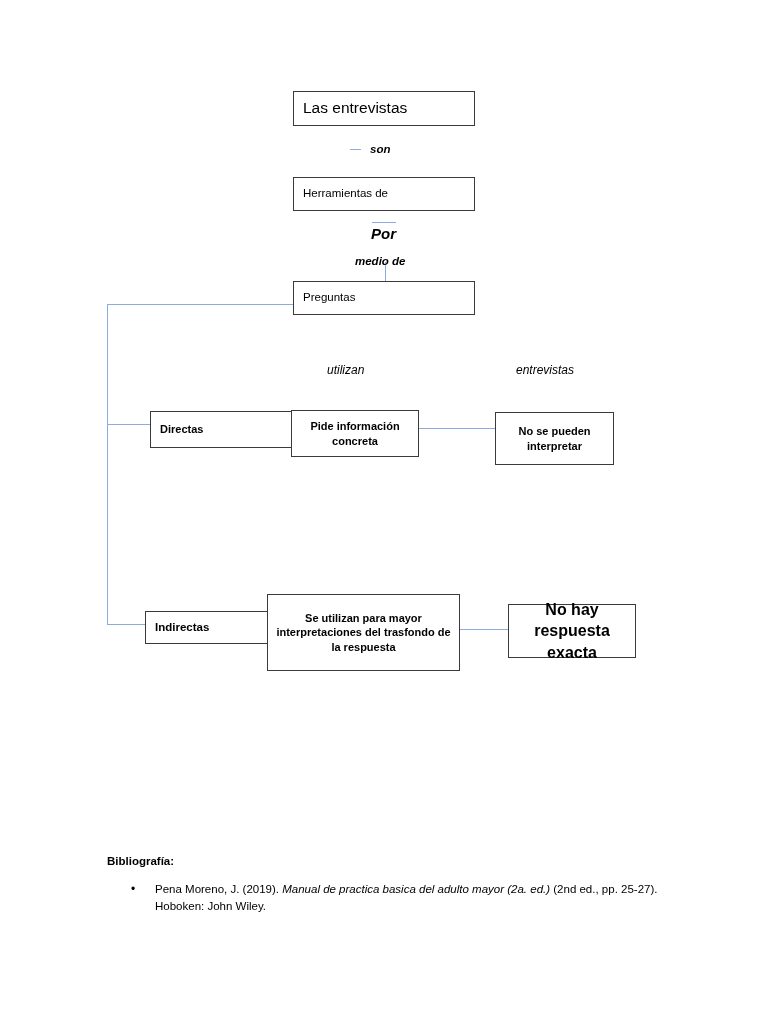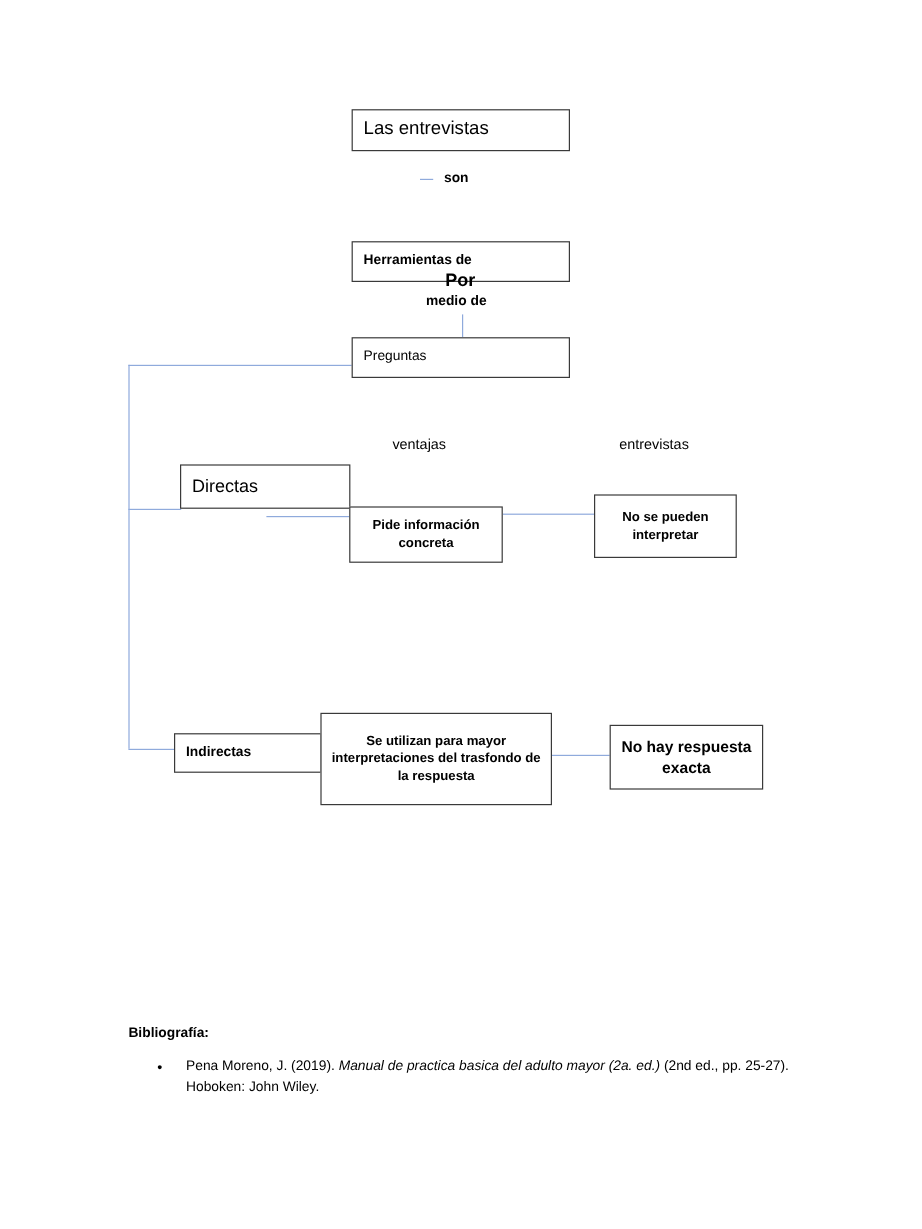--- a/index.html
+++ b/index.html
@@ -43,69 +43,70 @@
   .node.center-text { justify-content: center; }
   .node.center-text .nodetext { text-align: center; padding: 0 6px; }
 
   
   #node-title {
     left: 293px; top: 91px; width: 182px; height: 35px;
     font-size: 15.5px; font-weight: 400;
   }
   #node-herramientas {
     left: 293px; top: 177px; width: 182px; height: 34px;
-    font-size: 11.5px; font-weight: 700; margin-top: 24px;
+    font-size: 11.5px; font-weight: 400;
   }
   #node-preguntas {
     left: 293px; top: 281px; width: 182px; height: 34px;
     font-size: 11.5px; font-weight: 400;
   }
   #node-directas {
-    left: 150px; top: 387px; width: 142px; height: 37px;
-    font-size: 15px; font-weight: 400;
+    left: 150px; top: 411px; width: 142px; height: 37px;
+    font-size: 11px; font-weight: 700;
   }
   #node-pide {
     left: 291px; top: 410px; width: 128px; height: 47px;
-    font-size: 11px; font-weight: 700; margin-top: 12px;
+    font-size: 11px; font-weight: 700;
   }
   #node-nosepueden {
     left: 495px; top: 412px; width: 119px; height: 53px;
     font-size: 11px; font-weight: 700;
   }
   #node-indirectas {
     left: 145px; top: 611px; width: 123px; height: 33px;
     font-size: 11.5px; font-weight: 700;
   }
   #node-seutilizan {
     left: 267px; top: 594px; width: 193px; height: 77px;
     font-size: 11px; font-weight: 700;
   }
   #node-nohay {
     left: 508px; top: 604px; width: 128px; height: 54px;
-    font-size: 13px; font-weight: 700;
+    font-size: 16px; font-weight: 700;
   }
 
   
   .flabel {
     position: absolute;
     font-family: "Liberation Sans", sans-serif;
     color: #000000;
     white-space: nowrap;
     z-index: 4;
+    font-style: italic;
   }
   #label-son {
     left: 370px; top: 143px;
     font-size: 11.5px; font-weight: 700;
   }
   #label-por {
     left: 371px; top: 225px;
     font-size: 15px; font-weight: 700;
   }
   #label-mediode {
-    left: 355px; top: 245px;
+    left: 355px; top: 255px;
     font-size: 11.5px; font-weight: 700;
   }
   #label-ventajas {
     left: 327px; top: 363px;
     font-size: 12px; font-weight: 400;
   }
   #label-desventajas {
     left: 516px; top: 363px;
     font-size: 12px; font-weight: 400;
   }
@@ -220,21 +221,21 @@
     <span class="nodetext">Se utilizan para mayor interpretaciones del trasfondo de la respuesta</span>
   </div>
 
   <div class="node center-text" id="node-nohay">
     <span class="nodetext">No hay respuesta exacta</span>
   </div>
 
   <div class="flabel" id="label-son">son</div>
   <div class="flabel" id="label-por">Por</div>
   <div class="flabel" id="label-mediode">medio de</div>
-  <div class="flabel" id="label-ventajas">ventajas</div>
+  <div class="flabel" id="label-ventajas">utilizan</div>
   <div class="flabel" id="label-desventajas">entrevistas</div>
 
   <div id="biblio">
     <div id="biblio-heading">Bibliografía:</div>
     <ul id="biblio-list">
       <li>
         <span class="bullet">•</span><span>Pena Moreno, J. (2019). </span><span class="ref-italic">Manual de practica basica del adulto mayor (2a. ed.)</span><span> (2nd ed., pp. 25-27). Hoboken: John Wiley.</span>
       </li>
     </ul>
   </div>

